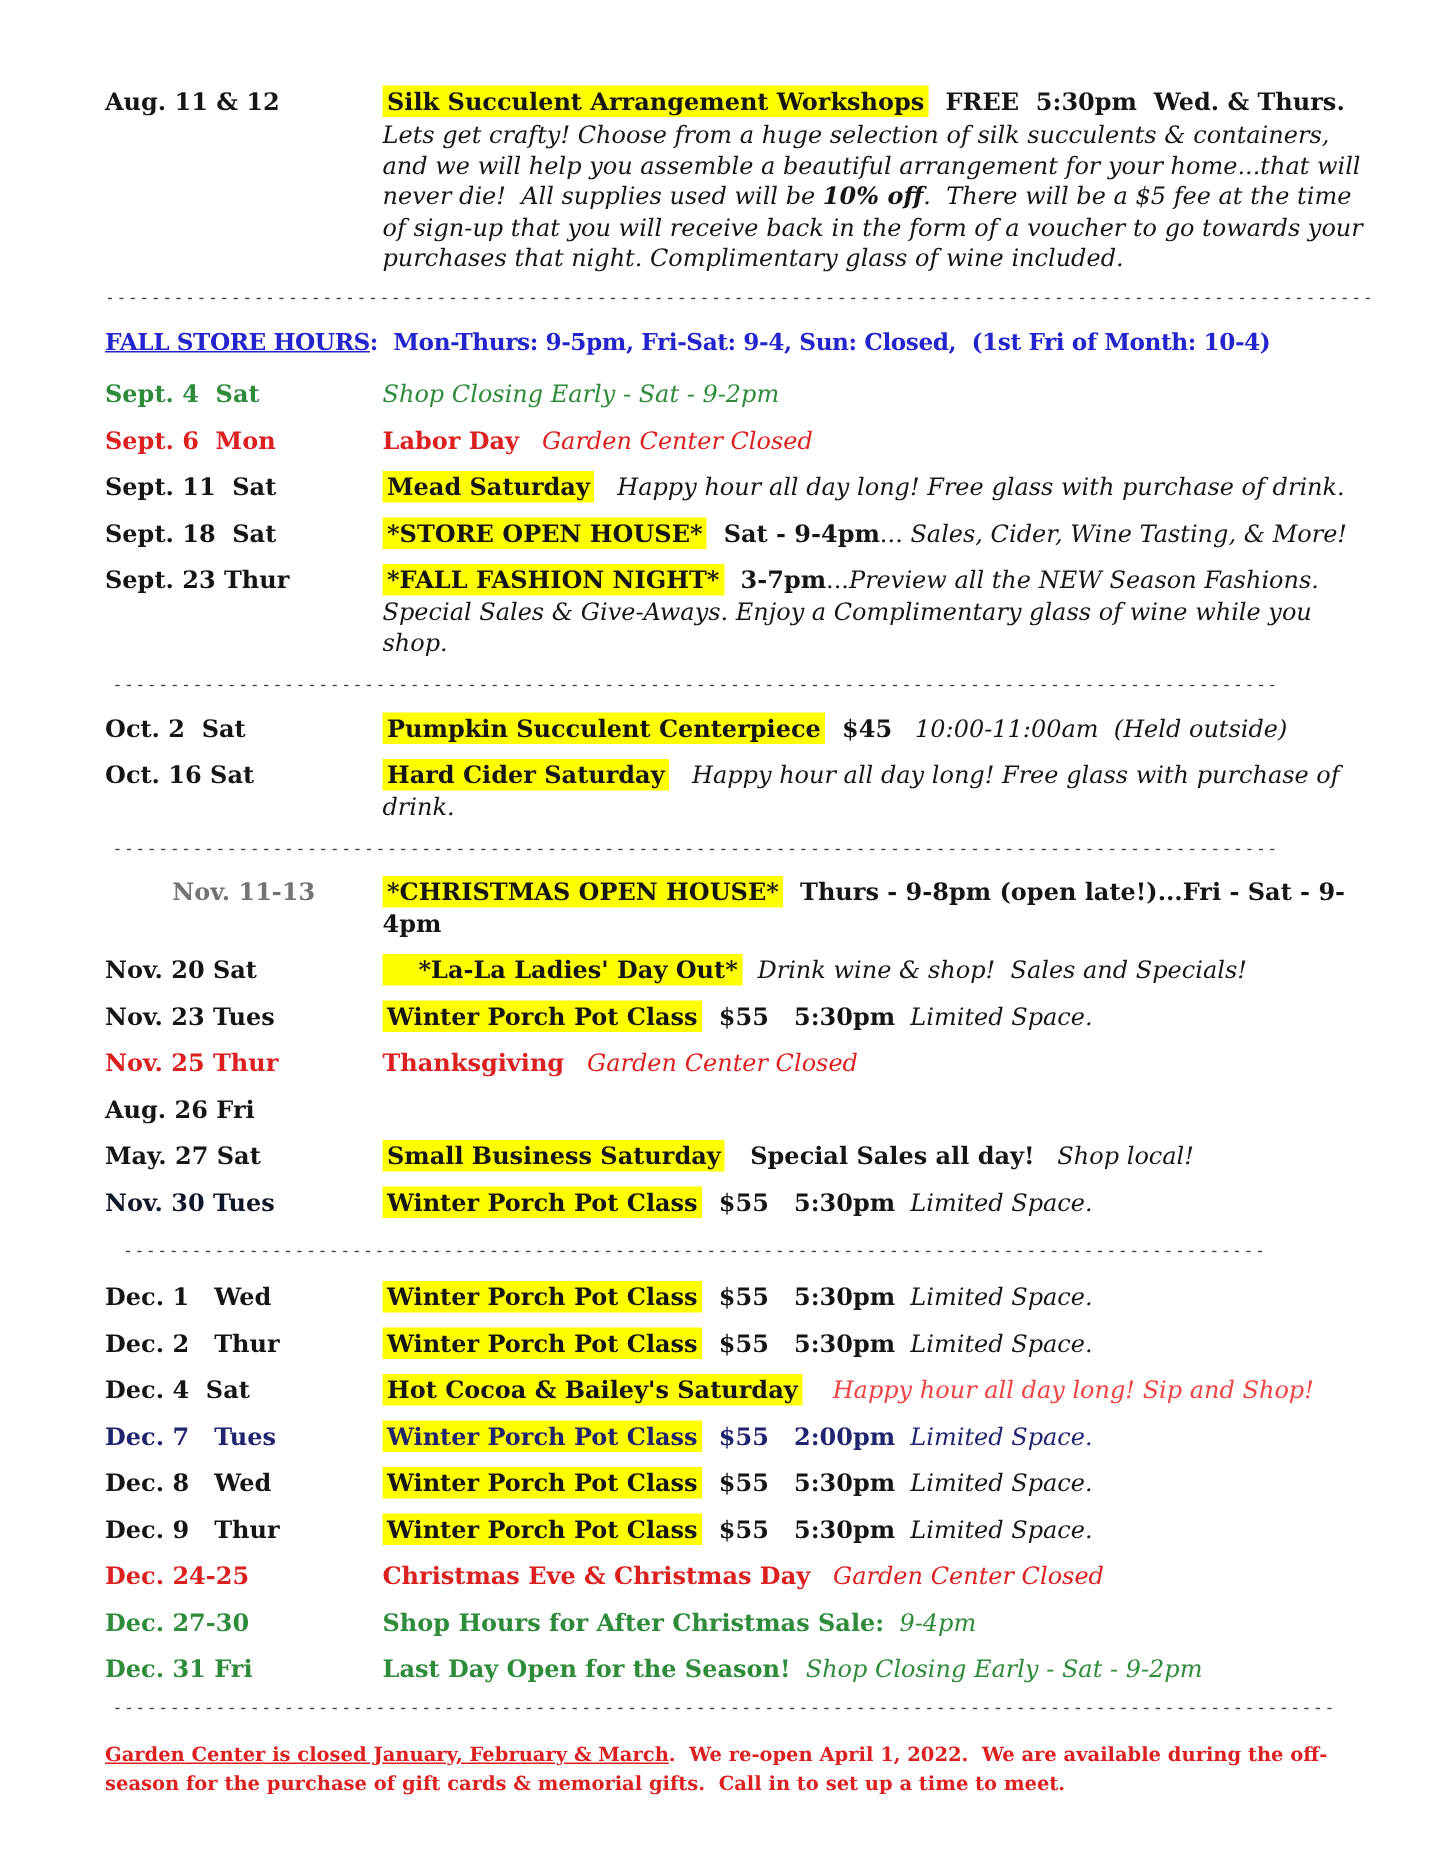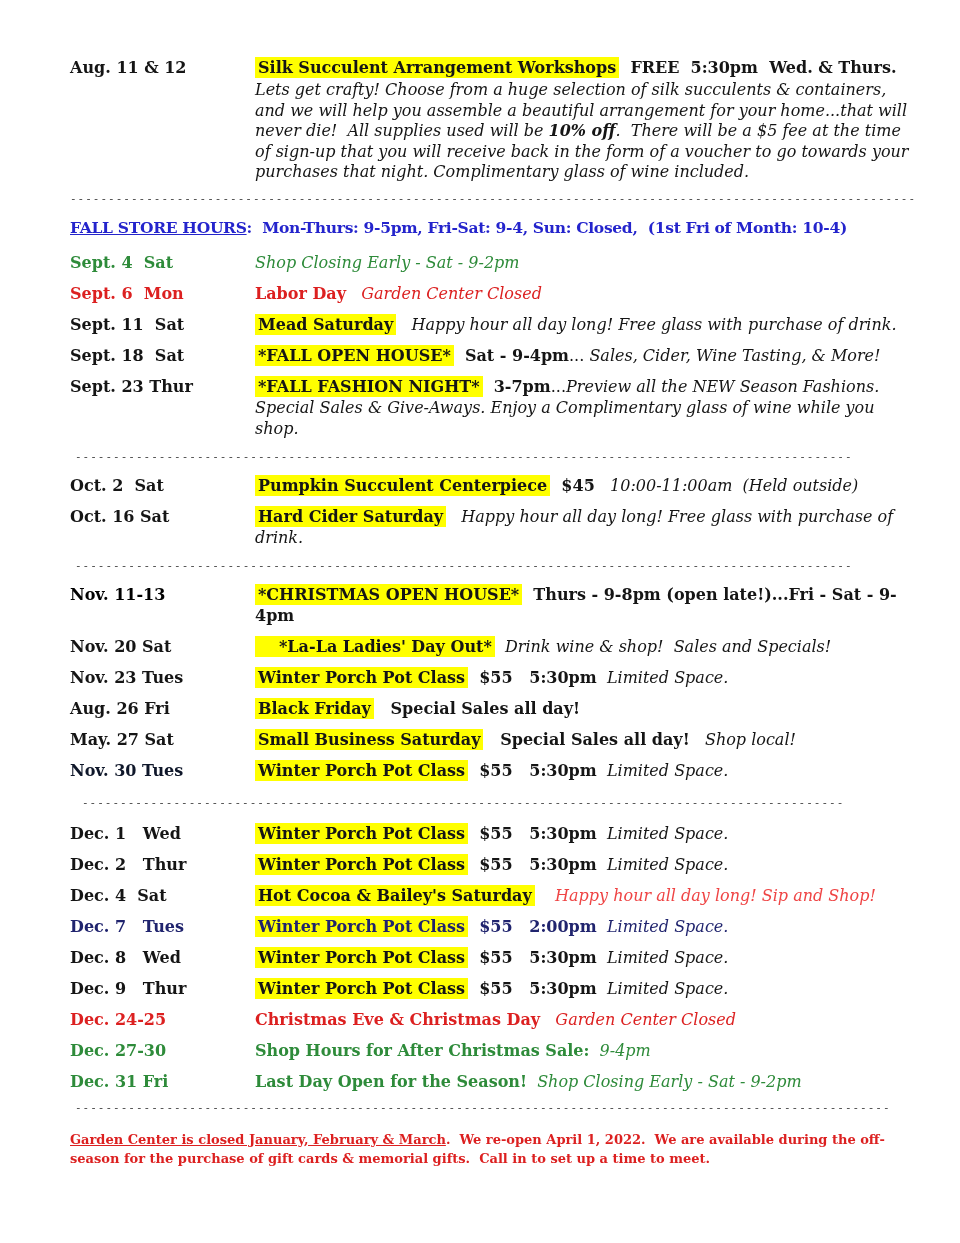--- a/index.html
+++ b/index.html
@@ -61,51 +61,54 @@
       <div class="row">
         <div class="date" style="color: rgb(220, 32, 32);">Sept. 6  Mon</div>
         <div class="content"><span class="seg b" style="color: rgb(220, 32, 32);">Labor Day</span><span class="seg i" style="color: rgb(220, 32, 32);">   Garden Center Closed</span></div>
       </div>
       <div class="row">
         <div class="date" style="color: rgb(21, 21, 21);">Sept. 11  Sat</div>
         <div class="content"><span class="seg b hl" style="color: rgb(21, 21, 21);">Mead Saturday</span><span class="seg i" style="color: rgb(21, 21, 21);">   Happy hour all day long! Free glass with purchase of drink.</span></div>
       </div>
       <div class="row">
         <div class="date" style="color: rgb(21, 21, 21);">Sept. 18  Sat</div>
-        <div class="content"><span class="seg b hl" style="color: rgb(21, 21, 21);">*FALL OPEN HOUSE*</span><span class="seg b" style="color: rgb(21, 21, 21);">  Sat - 9-4pm</span><span class="seg" style="color: rgb(21, 21, 21);">... </span><span class="seg i" style="color: rgb(21, 21, 21);">Sales, Cider, Wine Tasting, &amp; More!</span></div>
+        <div class="content"><span class="seg b hl" style="color: rgb(21, 21, 21);">*STORE OPEN HOUSE*</span><span class="seg b" style="color: rgb(21, 21, 21);">  Sat - 9-4pm</span><span class="seg" style="color: rgb(21, 21, 21);">... </span><span class="seg i" style="color: rgb(21, 21, 21);">Sales, Cider, Wine Tasting, &amp; More!</span></div>
       </div>
       <div class="row">
         <div class="date" style="color: rgb(21, 21, 21);">Sept. 23 Thur</div>
         <div class="content"><span class="seg b hl" style="color: rgb(21, 21, 21);">*FALL FASHION NIGHT*</span><span class="seg b" style="color: rgb(21, 21, 21);">  3-7pm</span><span class="seg" style="color: rgb(21, 21, 21);">...</span><span class="seg i" style="color: rgb(21, 21, 21);">Preview all the NEW Season Fashions. Special Sales &amp; Give-Aways. Enjoy a Complimentary glass of wine while you shop.</span></div>
       </div>
       <div class="sep w-mid">------------------------------------------------------------------------------------------------------------------------------------------------------------------------------------------------------------------------------------------------</div>
       <div class="row">
         <div class="date" style="color: rgb(21, 21, 21);">Oct. 2  Sat</div>
         <div class="content"><span class="seg b hl" style="color: rgb(21, 21, 21);">Pumpkin Succulent Centerpiece</span><span class="seg b" style="color: rgb(21, 21, 21);">  $45</span><span class="seg i" style="color: rgb(21, 21, 21);">   10:00-11:00am  (Held outside)</span></div>
       </div>
       <div class="row">
         <div class="date" style="color: rgb(21, 21, 21);">Oct. 16 Sat</div>
         <div class="content"><span class="seg b hl" style="color: rgb(21, 21, 21);">Hard Cider Saturday</span><span class="seg i" style="color: rgb(21, 21, 21);">   Happy hour all day long! Free glass with purchase of drink.</span></div>
       </div>
       <div class="sep w-mid">------------------------------------------------------------------------------------------------------------------------------------------------------------------------------------------------------------------------------------------------</div>
       <div class="row">
-        <div class="date" style="color: #000000;">Nov. 11-13</div>
+        <div class="date" style="color: #737373; text-align: center;">Nov. 11-13</div>
         <div class="content"><span class="seg b hl" style="color: rgb(21, 21, 21);">*CHRISTMAS OPEN HOUSE*</span><span class="seg b" style="color: rgb(21, 21, 21);">  Thurs - 9-8pm (open late!)...Fri - Sat - 9-4pm</span></div>
       </div>
       <div class="row">
         <div class="date" style="color: rgb(21, 21, 21);">Nov. 20 Sat</div>
         <div class="content"><span class="seg b hl" style="color: rgb(21, 21, 21); padding-left: 24px;">*La-La Ladies' Day Out*</span><span class="seg i" style="color: rgb(21, 21, 21);">  Drink wine &amp; shop!  Sales and Specials!</span></div>
       </div>
       <div class="row">
         <div class="date" style="color: rgb(21, 21, 21);">Nov. 23 Tues</div>
         <div class="content"><span class="seg b hl" style="color: rgb(21, 21, 21);">Winter Porch Pot Class</span><span class="seg b" style="color: rgb(21, 21, 21);">  $55   5:30pm</span><span class="seg i" style="color: rgb(21, 21, 21);">  Limited Space.</span></div>
       </div>
       <div class="row">
+        <div class="date" style="color: rgb(220, 32, 32);">Nov. 25 Thur</div>
+        <div class="content"><span class="seg b" style="color: rgb(220, 32, 32);">Thanksgiving</span><span class="seg i" style="color: rgb(220, 32, 32);">   Garden Center Closed</span></div>
+      </div>
+      <div class="row">
         <div class="date" style="color: rgb(21, 21, 21);">Aug. 26 Fri</div>
-        <div class="content"><span class="seg b hl" style="color: rgb(21, 21, 21);">Black Friday</span><span class="seg b" style="color: rgb(21, 21, 21);">   Special Sales all day!</span></div>
       </div>
       <div class="row">
         <div class="date" style="color: rgb(21, 21, 21);">May. 27 Sat</div>
         <div class="content"><span class="seg b hl" style="color: rgb(21, 21, 21);">Small Business Saturday</span><span class="seg b" style="color: rgb(21, 21, 21);">   Special Sales all day!</span><span class="seg i" style="color: rgb(21, 21, 21);">   Shop local!</span></div>
       </div>
       <div class="row">
         <div class="date" style="color: #0f172a;">Nov. 30 Tues</div>
         <div class="content"><span class="seg b hl" style="color: rgb(21, 21, 21);">Winter Porch Pot Class</span><span class="seg b" style="color: rgb(21, 21, 21);">  $55   5:30pm</span><span class="seg i" style="color: rgb(21, 21, 21);">  Limited Space.</span></div>
       </div>
       <div class="sep w-mid2">------------------------------------------------------------------------------------------------------------------------------------------------------------------------------------------------------------------------------------------------</div>

